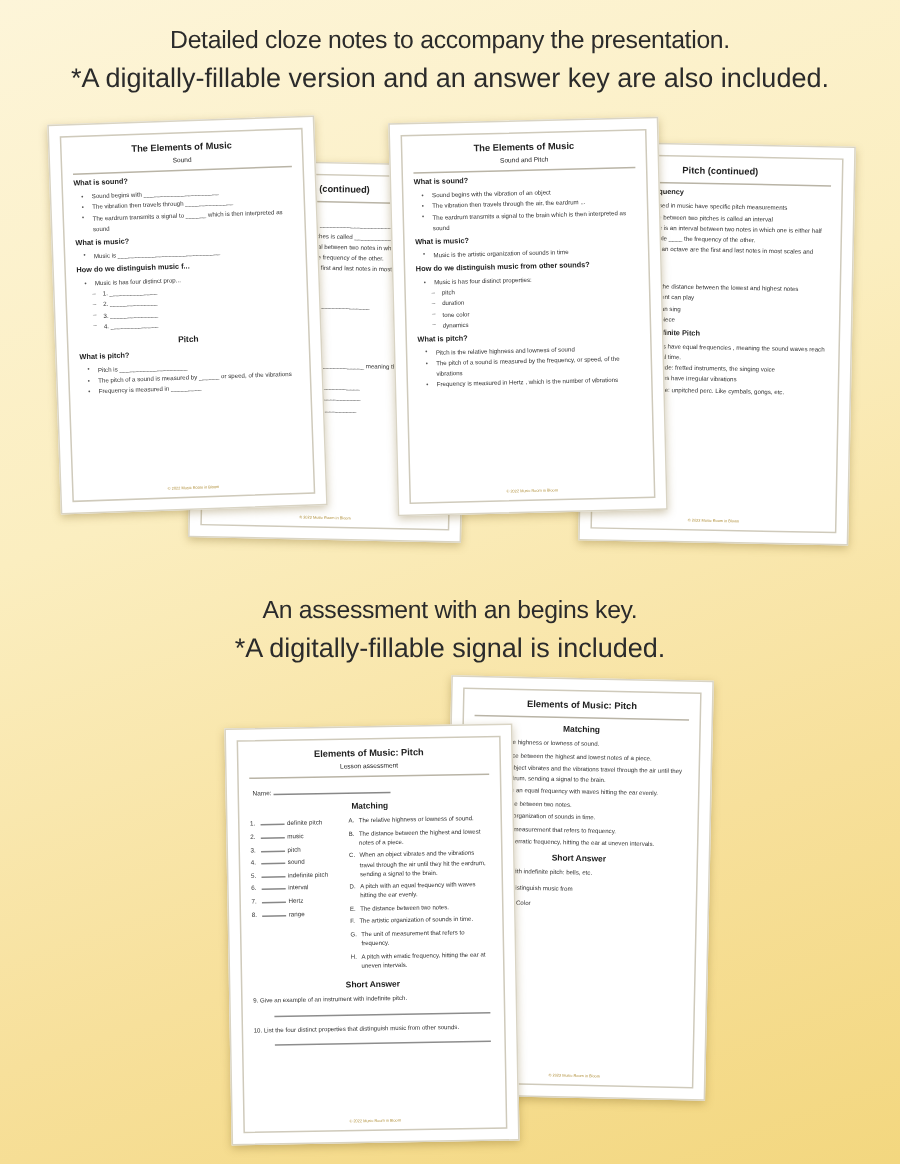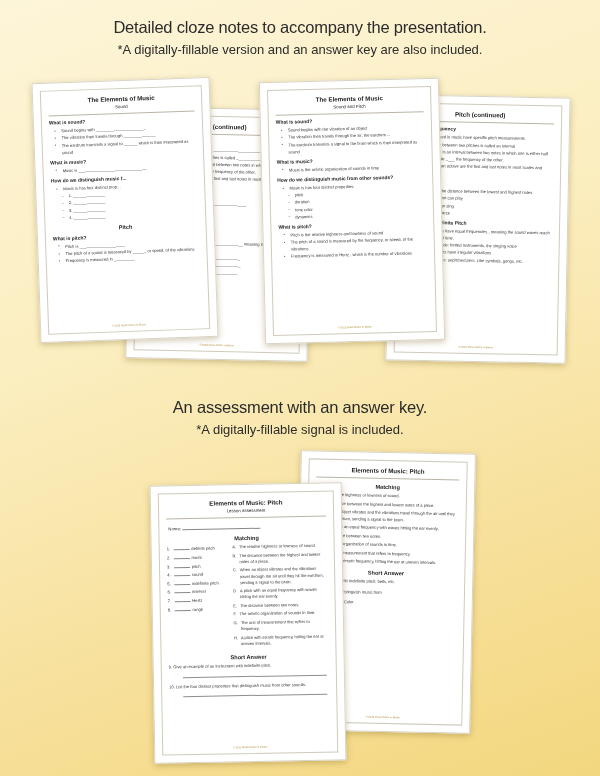--- a/index.html
+++ b/index.html
@@ -27,21 +27,21 @@
     width: 600px;
     text-align: center;
     color: #2b2b2b;
   }
   .headline .line1 {
     font-size: 16.5px;
     letter-spacing: -0.2px;
     font-weight: 400;
   }
   .headline .line2 {
-    font-size: 13px;
+    font-size: 18px;
     margin-top: 5px;
     font-weight: 400;
   }
   #headline-top { top: 18px; }
   #headline-mid { top: 398px; }
 
   
   .sheet {
     position: absolute;
     background: #ffffff;
@@ -211,21 +211,21 @@
 <body>
 
 <div class="stage">
 
   <div class="headline" id="headline-top">
     <div class="line1">Detailed cloze notes to accompany the presentation.</div>
     <div class="line2">*A digitally-fillable  version and an answer key are also included.</div>
   </div>
 
   <div class="headline" id="headline-mid">
-    <div class="line1">An assessment with an answer key.</div>
+    <div class="line1">An assessment with an begins key.</div>
     <div class="line2">*A digitally-fillable  signal is included.</div>
   </div>
 
   <div class="sheet" id="sheet-cloze-1">
     <div class="sheet-inner">
       <div class="doc-title">
         <span>The Elements of Music</span>
         <span class="sub">Sound</span>
       </div>
 

